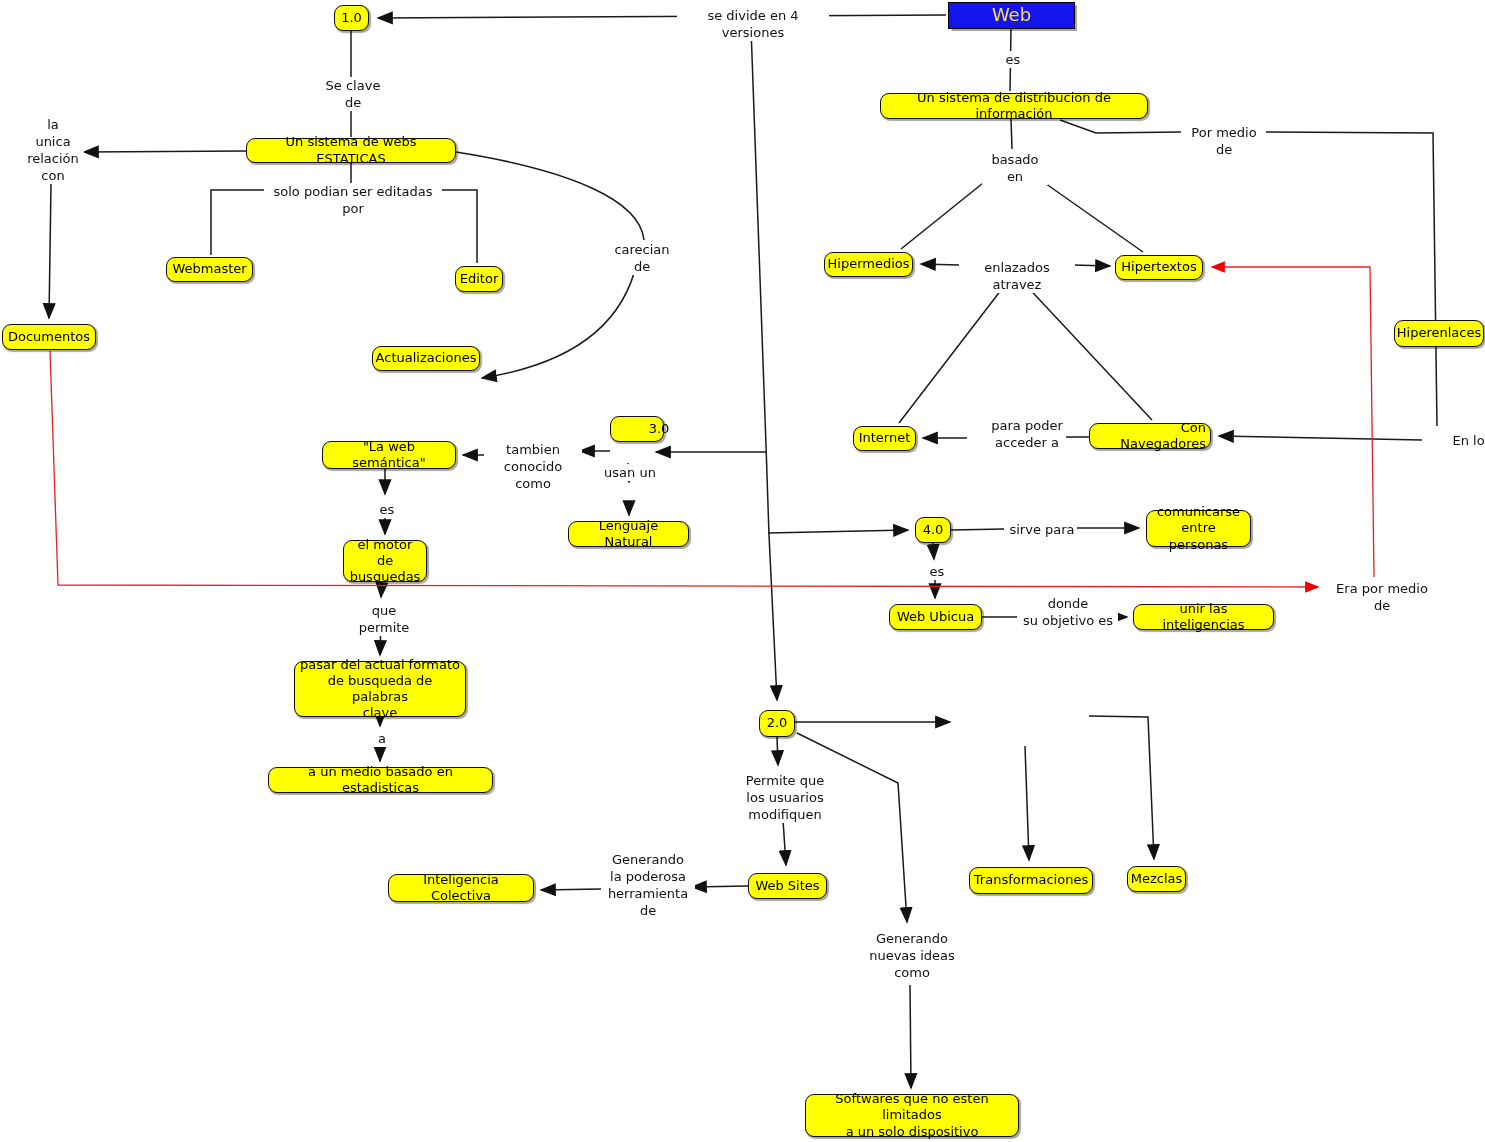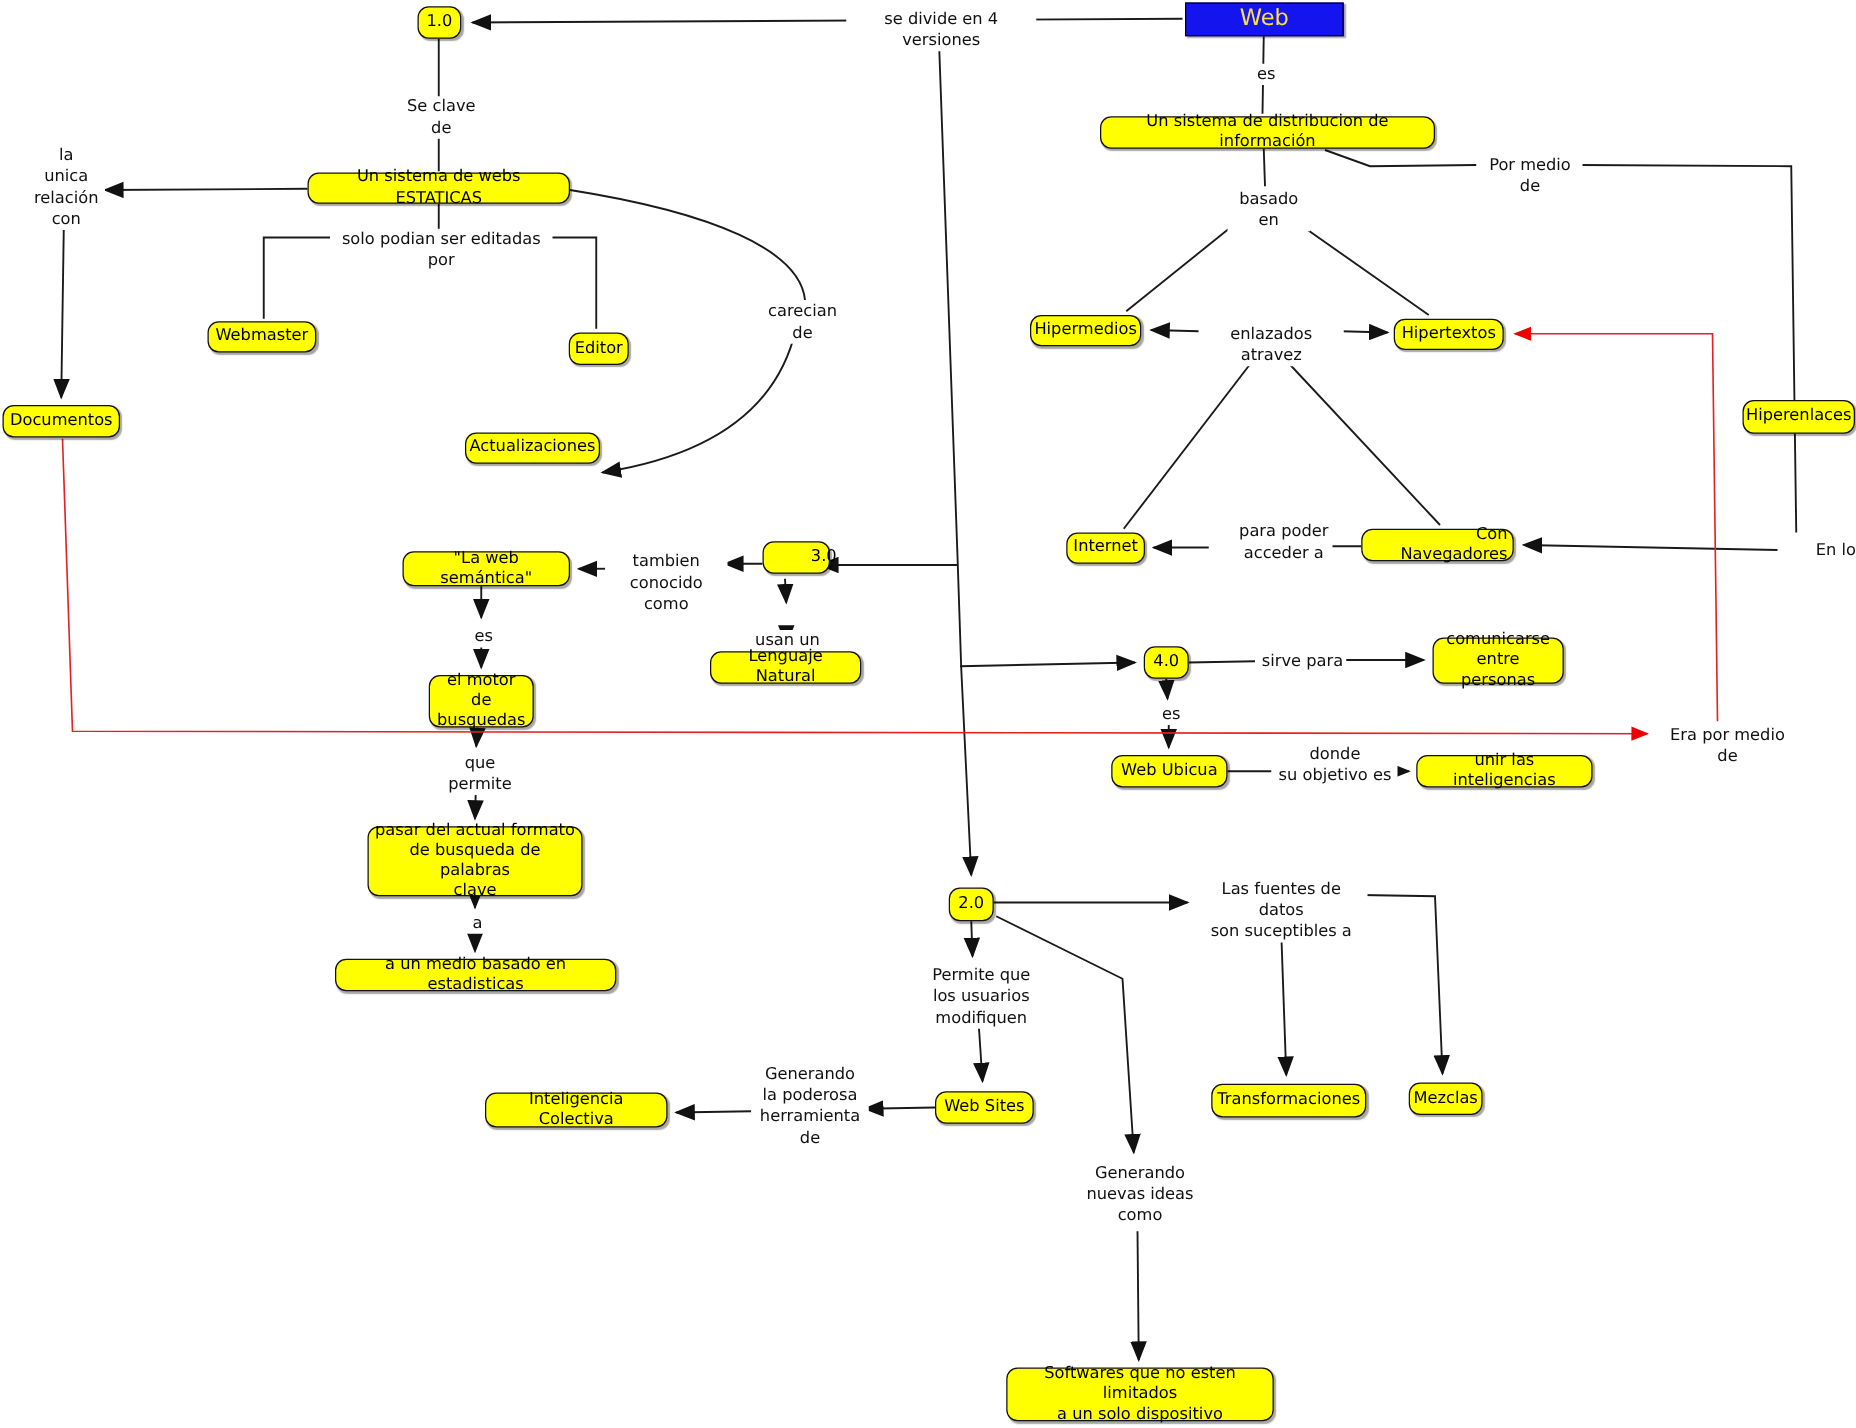--- a/index.html
+++ b/index.html
@@ -104,31 +104,29 @@
 relación
 con</div>
   <div class="link-label" style="left:264px;top:183px;width:174px;">solo podian ser editadas por</div>
   <div class="link-label" style="left:604px;top:241px;width:72px;">carecian de</div>
   <div class="link-label" style="left:959px;top:259px;width:112px;">enlazados atravez</div>
   <div class="link-label" style="left:968px;top:417px;width:74px;margin-left:20px;">para poder
 acceder a</div>
   <div class="link-label" style="left:1422px;top:432px;width:40px;margin-left:28px;">En los</div>
   <div class="link-label" style="left:484px;top:441px;width:94px;">tambien
 conocido como</div>
-  <div class="link-label" style="left:602px;top:504px;width:52px;text-align:center;">usan un</div>
+  <div class="link-label" style="left:602px;top:464px;width:52px;text-align:center;">usan un</div>
   <div class="link-label" style="left:375px;top:501px;width:20px;">es</div>
   <div class="link-label" style="left:1007px;top:521px;width:66px;">sirve para</div>
   <div class="link-label" style="left:925px;top:563px;width:20px;">es</div>
   <div class="link-label" style="left:1328px;top:580px;width:104px;">Era por medio de</div>
   <div class="link-label" style="left:1018px;top:595px;width:96px;">donde
 su objetivo es</div>
   <div class="link-label" style="left:343px;top:602px;width:78px;">que permite</div>
   <div class="link-label" style="left:372px;top:730px;width:16px;">a</div>
-  <div class="link-label" style="left:956px;top:703px;width:134px;">Las fuentes de datos
-son suceptibles a</div>
   <div class="link-label" style="left:742px;top:772px;width:82px;">Permite que
 los usuarios
 modifiquen</div>
   <div class="link-label" style="left:601px;top:851px;width:90px;">Generando
 la poderosa
 herramienta
 de</div>
   <div class="link-label" style="left:862px;top:930px;width:96px;">Generando
 nuevas ideas
 como</div>
@@ -140,21 +138,21 @@
   <div class="node" style="left:166px;top:257px;width:87px;height:25px;">Webmaster</div>
   <div class="node" style="left:455px;top:266px;width:48px;height:26px;">Editor</div>
   <div class="node" style="left:824px;top:252px;width:89px;height:25px;">Hipermedios</div>
   <div class="node" style="left:1115px;top:255px;width:88px;height:25px;">Hipertextos</div>
   <div class="node" style="left:1394px;top:320px;width:90px;height:27px;">Hiperenlaces</div>
   <div class="node" style="left:2px;top:324px;width:94px;height:26px;">Documentos</div>
   <div class="node" style="left:372px;top:346px;width:108px;height:25px;">Actualizaciones</div>
   <div class="node" style="left:853px;top:426px;width:63px;height:25px;">Internet</div>
   <div class="node" style="left:1089px;top:423px;width:122px;height:26px;text-align:right;">Con Navegadores</div>
   <div class="node" style="left:322px;top:441px;width:134px;height:28px;">"La web semántica"</div>
-  <div class="node" style="left:610px;top:433px;width:38px;height:26px;padding-left:48px;">3.0</div>
+  <div class="node" style="left:610px;top:416px;width:38px;height:26px;padding-left:48px;">3.0</div>
   <div class="node" style="left:568px;top:521px;width:121px;height:26px;">Lenguaje Natural</div>
   <div class="node" style="left:915px;top:517px;width:36px;height:26px;">4.0</div>
   <div class="node" style="left:1146px;top:510px;width:105px;height:37px;">comunicarse
 entre personas</div>
   <div class="node" style="left:343px;top:540px;width:84px;height:42px;">el motor de
 busquedas</div>
   <div class="node" style="left:889px;top:604px;width:93px;height:26px;">Web Ubicua</div>
   <div class="node" style="left:1133px;top:604px;width:141px;height:26px;">unir las inteligencias</div>
   <div class="node" style="left:294px;top:661px;width:172px;height:56px;">pasar del actual formato
 de busqueda de palabras

